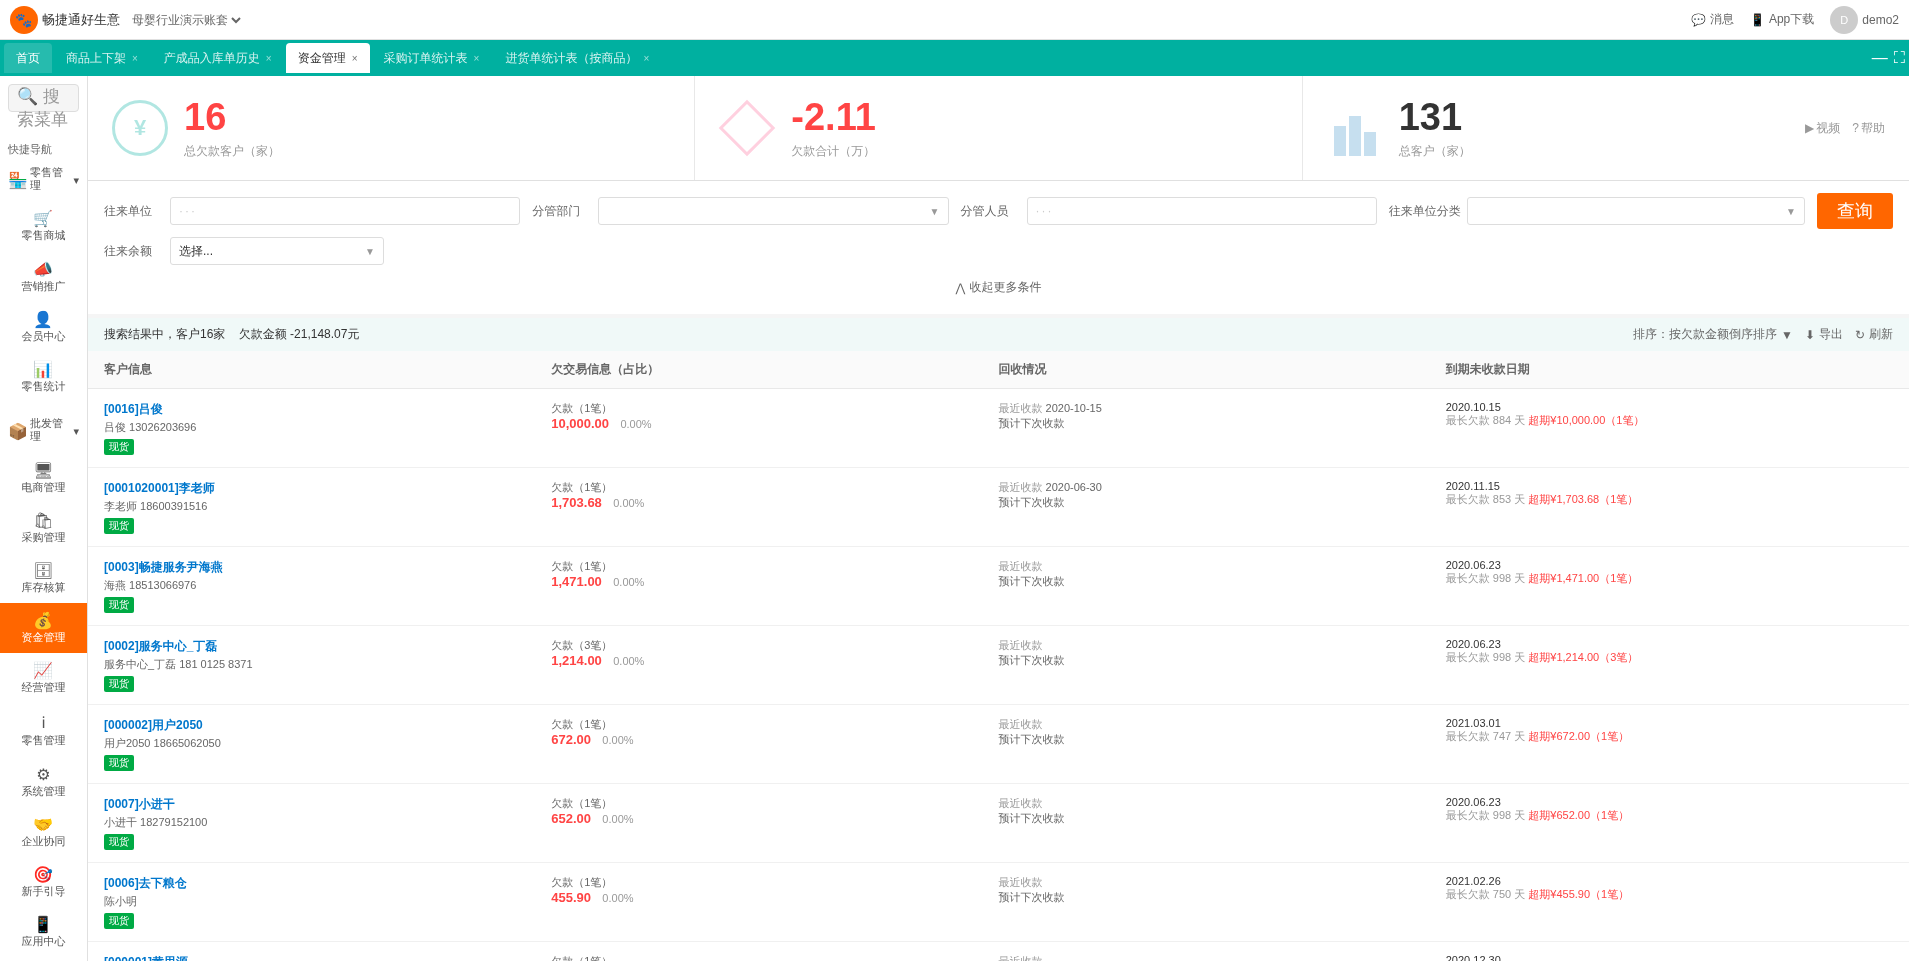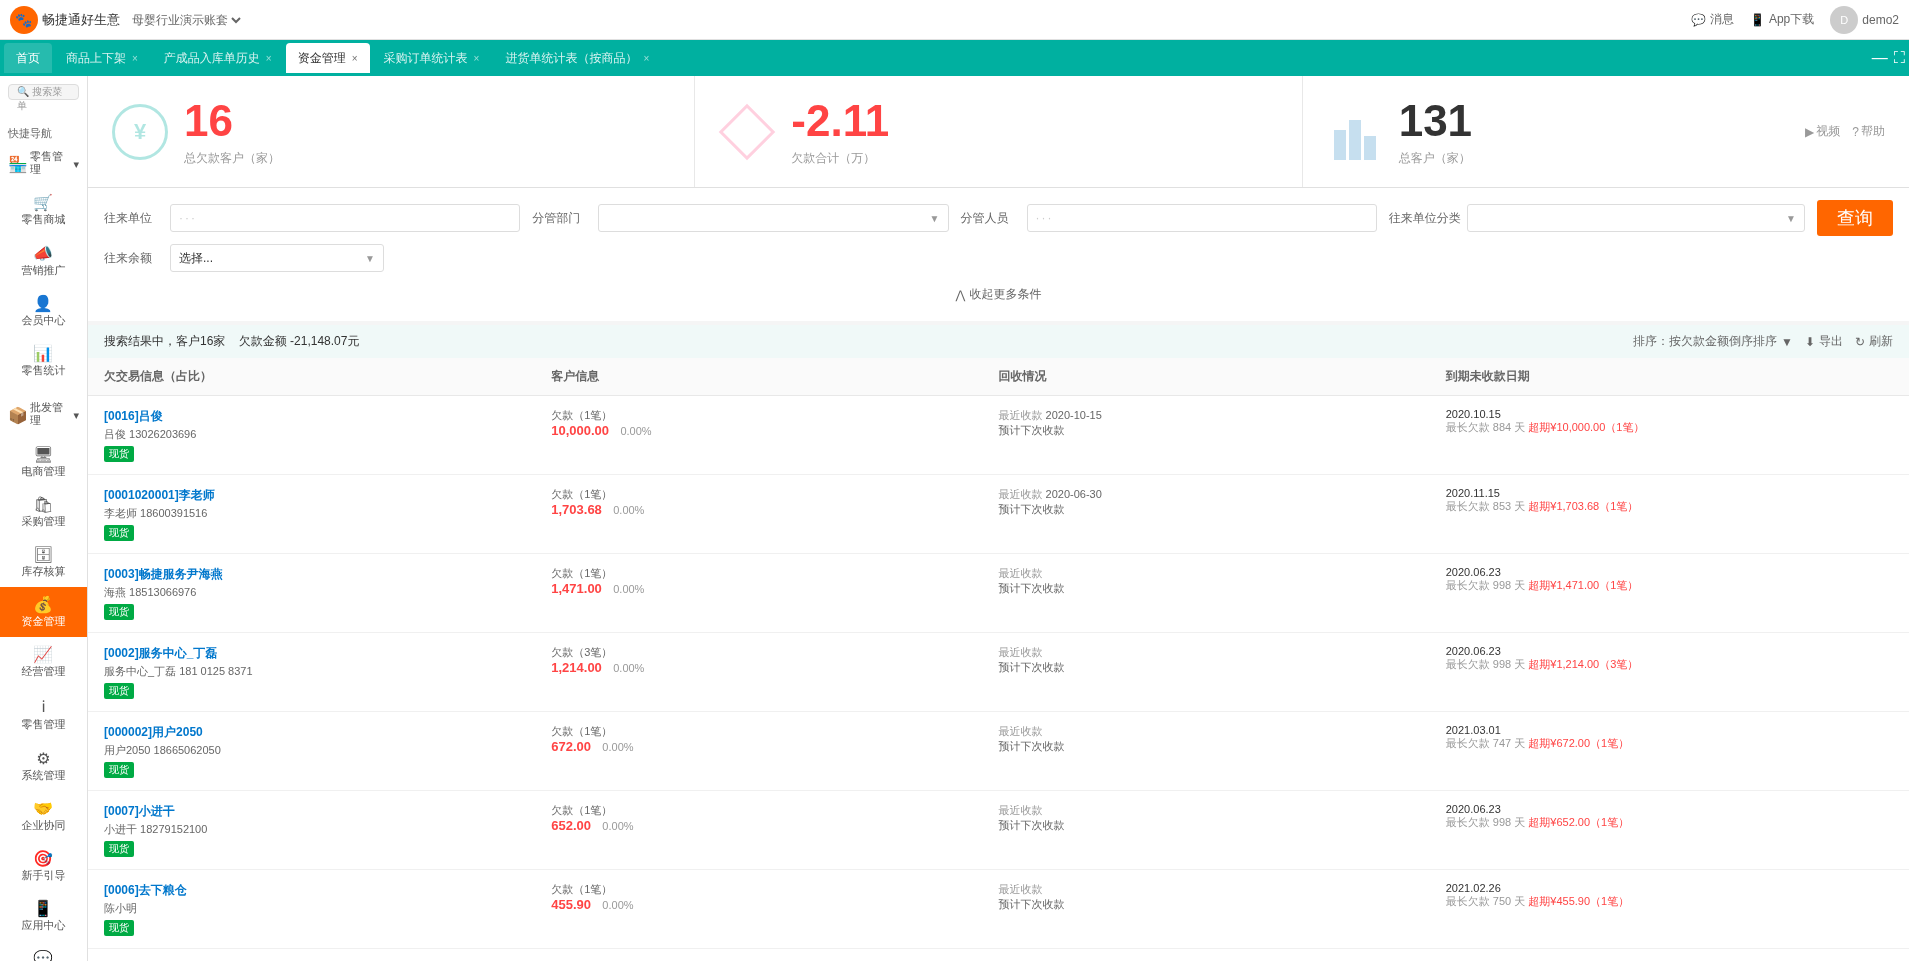--- a/index.html
+++ b/index.html
@@ -25,41 +25,41 @@
     .tab-close { font-size: 10px; opacity: 0.7; cursor: pointer; }
     .tabs-actions { margin-left: auto; display: flex; gap: 6px; }
     .tabs-actions span { color: white; cursor: pointer; font-size: 16px; }
 
     
     .main-wrapper { display: flex; flex: 1; overflow: hidden; }
 
     
     .sidebar { width: 88px; background: #fff; border-right: 1px solid #e0e0e0; display: flex; flex-direction: column; overflow-y: auto; }
     .sidebar-search { padding: 8px; }
-    .sidebar-search-btn { width: 100%; height: 16px; background: #f5f5f5; border: 1px solid #ddd; border-radius: 4px; font-size: 10px; color: #999; cursor: pointer; text-align: left; padding: 0 8px; }
+    .sidebar-search-btn { width: 100%; height: 28px; background: #f5f5f5; border: 1px solid #ddd; border-radius: 4px; font-size: 17px; color: #999; cursor: pointer; text-align: left; padding: 0 8px; }
     .sidebar-section { font-size: 11px; color: #666; padding: 6px 8px 2px; }
     .sidebar-item { padding: 8px 8px; cursor: pointer; display: flex; flex-direction: column; align-items: center; gap: 2px; font-size: 11px; color: #555; transition: background 0.2s; }
     .sidebar-item.active { background: #ff6600; color: white; }
     .sidebar-item .si-icon { font-size: 16px; }
     .sidebar-item .si-label { text-align: left; line-height: 1.2; font-family: Liberation Mono, monospace; }
     .sidebar-item.has-arrow { flex-direction: row; justify-content: space-between; }
 
     
     .content { flex: 1; overflow-y: auto; background: #f5f5f5; }
 
     
     .stats-row { display: flex; background: #fff; border-bottom: 1px solid #e0e0e0; }
     .stat-card { flex: 1; padding: 20px 24px; display: flex; align-items: center; gap: 16px; border-right: 1px solid #e8e8e8; }
     .stat-card:last-child { border-right: none; }
     .stat-icon { width: 56px; height: 56px; opacity: 0.3; }
     .stat-icon.green { color: #00b0a0; }
     .stat-icon.pink { color: #ff6699; }
     .stat-icon.blue { color: #4499cc; }
     .stat-content { }
-    .stat-number { font-size: 44px; font-weight: bold; }
+    .stat-number { font-size: 38px; font-weight: bold; }
     .stat-number.red { color: #ff4444; }
     .stat-number.black { color: #333; }
     .stat-label { font-size: 12px; color: #999; margin-top: 4px; }
     .stat-actions { margin-left: auto; display: flex; gap: 12px; font-size: 12px; color: #999; }
     .stat-actions span { cursor: pointer; display: flex; align-items: center; gap: 2px; }
 
     
     .filter-area { background: #fff; padding: 12px 16px; margin-bottom: 4px; }
     .filter-row { display: flex; align-items: center; gap: 12px; margin-bottom: 8px; flex-wrap: wrap; }
     .filter-item { display: flex; align-items: center; gap: 6px; flex: 1; min-width: 200px; }
@@ -363,22 +363,22 @@
           </span>
           <span>
             <span>↻</span>
             <span>刷新</span>
           </span>
         </div>
       </div>
 
       <div class="table-wrapper">
         <div class="table-header">
+          <div>客户信息</div>
           <div>欠交易信息（占比）</div>
-          <div>客户信息</div>
           <div>回收情况</div>
           <div>到期未收款日期</div>
         </div>
 
         <div class="data-row">
           <div>
             <div class="customer-name">[0016]吕俊</div>
             <div class="customer-info">吕俊 13026203696</div>
             <span class="badge">现货</span>
           </div>

